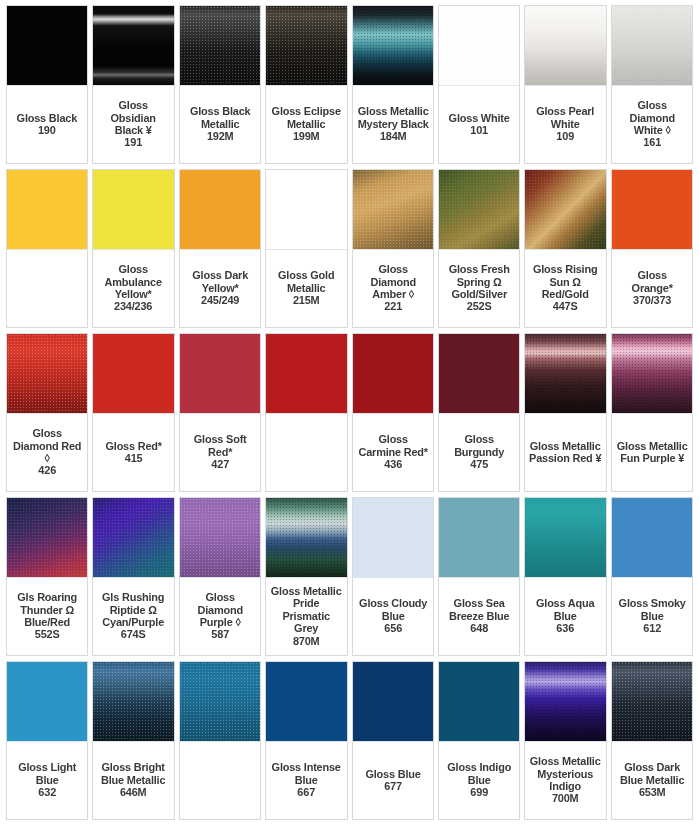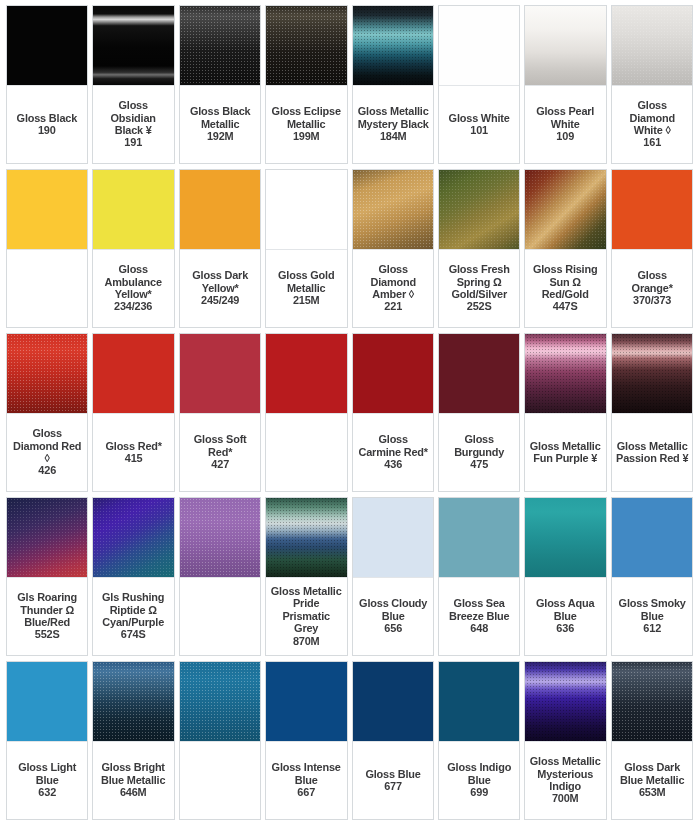--- a/index.html
+++ b/index.html
@@ -247,58 +247,61 @@
     <div class="swatch-card">
       <div class="swatch-color">
         <div class="sheen" style="background: rgb(100, 24, 35);"></div>
       </div>
       <div class="swatch-label">
         <div class="txt"><span>Gloss Burgundy</span><span class="code">475</span></div>
       </div>
     </div>
     <div class="swatch-card">
       <div class="swatch-color">
+        <div class="sheen" style="background: linear-gradient(rgb(74, 43, 48) 0%, rgb(123, 74, 80) 10%, rgb(217, 169, 171) 20%, rgb(230, 195, 194) 24%, rgb(164, 104, 108) 31%, rgb(90, 48, 52) 45%, rgb(50, 26, 29) 66%, rgb(29, 16, 18) 88%, rgb(20, 10, 12) 100%);"></div>
+        <div class="speckle strong"></div>
+      </div>
+      <div class="swatch-label">
+        <div class="txt"><span>Gloss Metallic Passion Red ¥</span></div>
+      </div>
+    </div>
+    <div class="swatch-card">
+      <div class="swatch-color">
         <div class="sheen" style="background: linear-gradient(rgb(122, 58, 88) 0%, rgb(176, 95, 131) 8%, rgb(239, 183, 207) 18%, rgb(242, 199, 218) 23%, rgb(192, 122, 156) 32%, rgb(138, 63, 99) 48%, rgb(90, 36, 64) 70%, rgb(60, 26, 44) 88%, rgb(44, 19, 32) 100%);"></div>
         <div class="speckle strong"></div>
       </div>
       <div class="swatch-label">
         <div class="txt"><span>Gloss Metallic Fun Purple ¥</span></div>
       </div>
     </div>
     <div class="swatch-card">
       <div class="swatch-color">
-        <div class="sheen" style="background: linear-gradient(rgb(74, 43, 48) 0%, rgb(123, 74, 80) 10%, rgb(217, 169, 171) 20%, rgb(230, 195, 194) 24%, rgb(164, 104, 108) 31%, rgb(90, 48, 52) 45%, rgb(50, 26, 29) 66%, rgb(29, 16, 18) 88%, rgb(20, 10, 12) 100%);"></div>
-        <div class="speckle strong"></div>
-      </div>
-      <div class="swatch-label">
-        <div class="txt"><span>Gloss Metallic Passion Red ¥</span></div>
-      </div>
-    </div>
-    <div class="swatch-card">
-      <div class="swatch-color">
         <div class="sheen" style="background: linear-gradient(160deg, rgb(28, 32, 70) 0%, rgb(42, 37, 85) 18%, rgb(59, 42, 96) 34%, rgb(90, 42, 99) 52%, rgb(123, 42, 92) 66%, rgb(168, 48, 74) 84%, rgb(192, 58, 58) 100%);"></div>
         <div class="speckle faint"></div>
       </div>
       <div class="swatch-label">
         <div class="txt"><span>Gls Roaring Thunder Ω Blue/Red</span><span class="code">552S</span></div>
       </div>
     </div>
     <div class="swatch-card">
       <div class="swatch-color">
         <div class="sheen" style="background: linear-gradient(150deg, rgb(42, 31, 110) 0%, rgb(58, 31, 154) 16%, rgb(68, 33, 171) 30%, rgb(58, 47, 158) 46%, rgb(43, 74, 142) 62%, rgb(31, 95, 128) 80%, rgb(24, 106, 116) 100%);"></div>
         <div class="speckle faint"></div>
       </div>
       <div class="swatch-label">
         <div class="txt"><span>Gls Rushing Riptide Ω Cyan/Purple</span><span class="code">674S</span></div>
       </div>
     </div>
     <div class="swatch-card">
       <div class="swatch-color">
         <div class="sheen" style="background: linear-gradient(rgb(148, 104, 176) 0%, rgb(154, 108, 180) 30%, rgb(140, 95, 166) 60%, rgb(124, 83, 148) 85%, rgb(116, 77, 140) 100%);"></div>
         <div class="speckle"></div>
+      </div>
+      <div class="swatch-label">
+        <div class="txt"><span>Gloss Diamond Purple ◊</span><span class="code">587</span></div>
       </div>
     </div>
     <div class="swatch-card">
       <div class="swatch-color">
         <div class="sheen" style="background: linear-gradient(rgb(46, 86, 72) 0%, rgb(90, 138, 119) 12%, rgb(168, 197, 189) 24%, rgb(207, 217, 218) 32%, rgb(143, 168, 187) 42%, rgb(60, 95, 140) 52%, rgb(42, 74, 110) 62%, rgb(39, 80, 63) 78%, rgb(28, 58, 42) 90%, rgb(20, 37, 26) 100%);"></div>
         <div class="speckle strong"></div>
       </div>
       <div class="swatch-label">
         <div class="txt"><span>Gloss Metallic Pride Prismatic Grey</span><span class="code">870M</span></div>
       </div>

